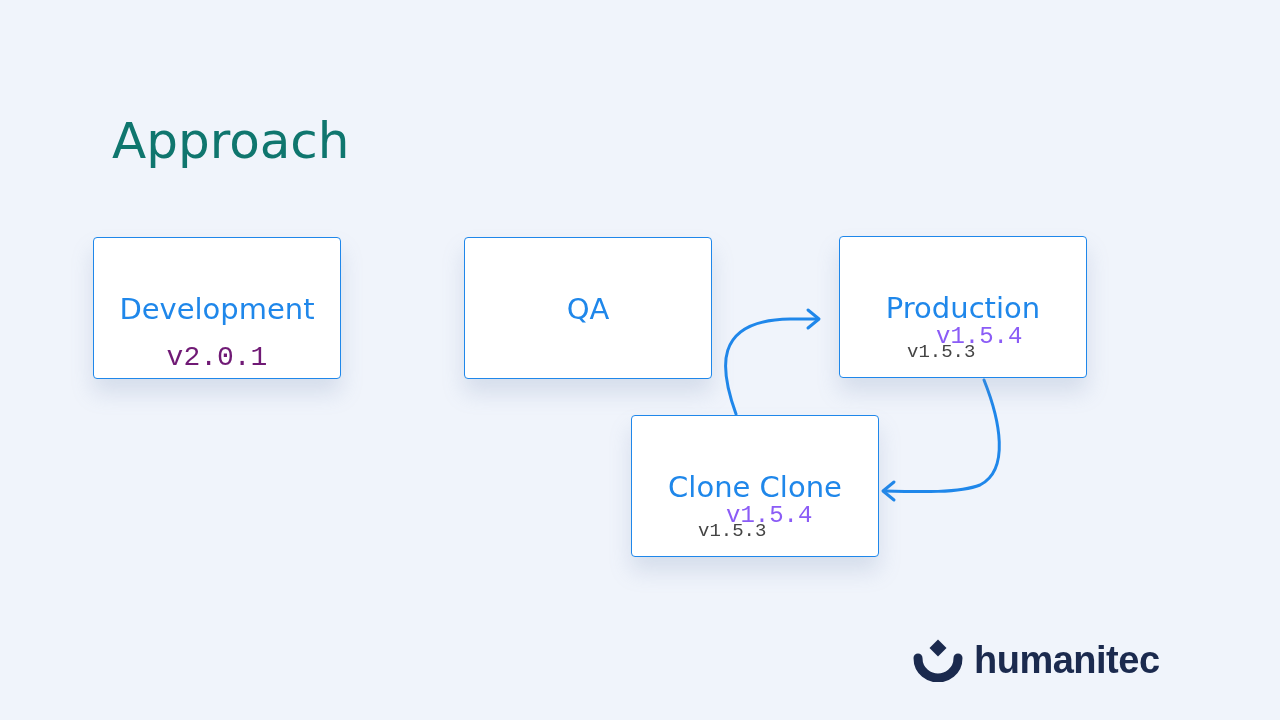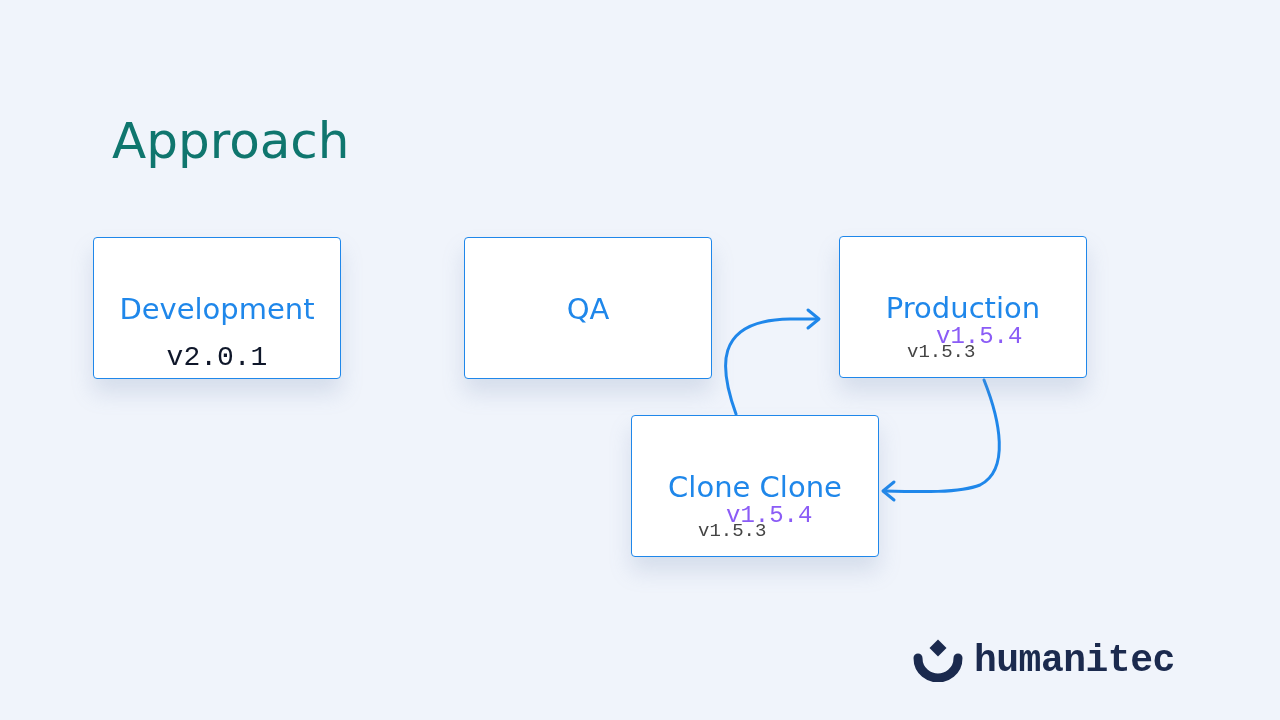--- a/index.html
+++ b/index.html
@@ -18,37 +18,37 @@
       background: #ffffff; border: 1.5px solid #1f87ea; border-radius: 4px;
       box-shadow: 0 14px 22px rgba(120,140,180,0.22);
       box-sizing: border-box;
     }
     .box .name {
       position: absolute; left: 0; right: 0; top: 54px; text-align: center;
       color: #1f87ea; font-size: 29px; font-family: "DejaVu Sans", sans-serif;
     }
     .box .ver {
       position: absolute; left: 0; right: 0; top: 104px; text-align: center;
-      color: #0f172a; font-size: 28px; font-family: "Liberation Mono", monospace;
+      color: #701a75; font-size: 28px; font-family: "Liberation Mono", monospace;
     }
     .box .ver-new {
       position: absolute; color: #8b5cf6; font-size: 24px;
       font-family: "Liberation Mono", monospace;
     }
     .box .ver-old {
       position: absolute; color: #444; font-size: 19px;
       font-family: "Liberation Mono", monospace;
     }
     svg.arrows { position: absolute; left: 0; top: 0; }
     .logo {
       position: absolute; left: 912px; top: 636px; height: 48px;
       display: flex; align-items: center;
     }
     .logo .word {
-      font-family: Liberation Mono, monospace; font-weight: bold;
+      font-family: Liberation Sans, sans-serif; font-weight: bold;
       font-size: 38px; color: #1b2a4e; margin-left: 10px; letter-spacing: -0.5px;
     }
   </style>
 </head>
 <body>
 
 <div class="title">Approach</div>
 
 <svg class="arrows" width="1280" height="720">
 

